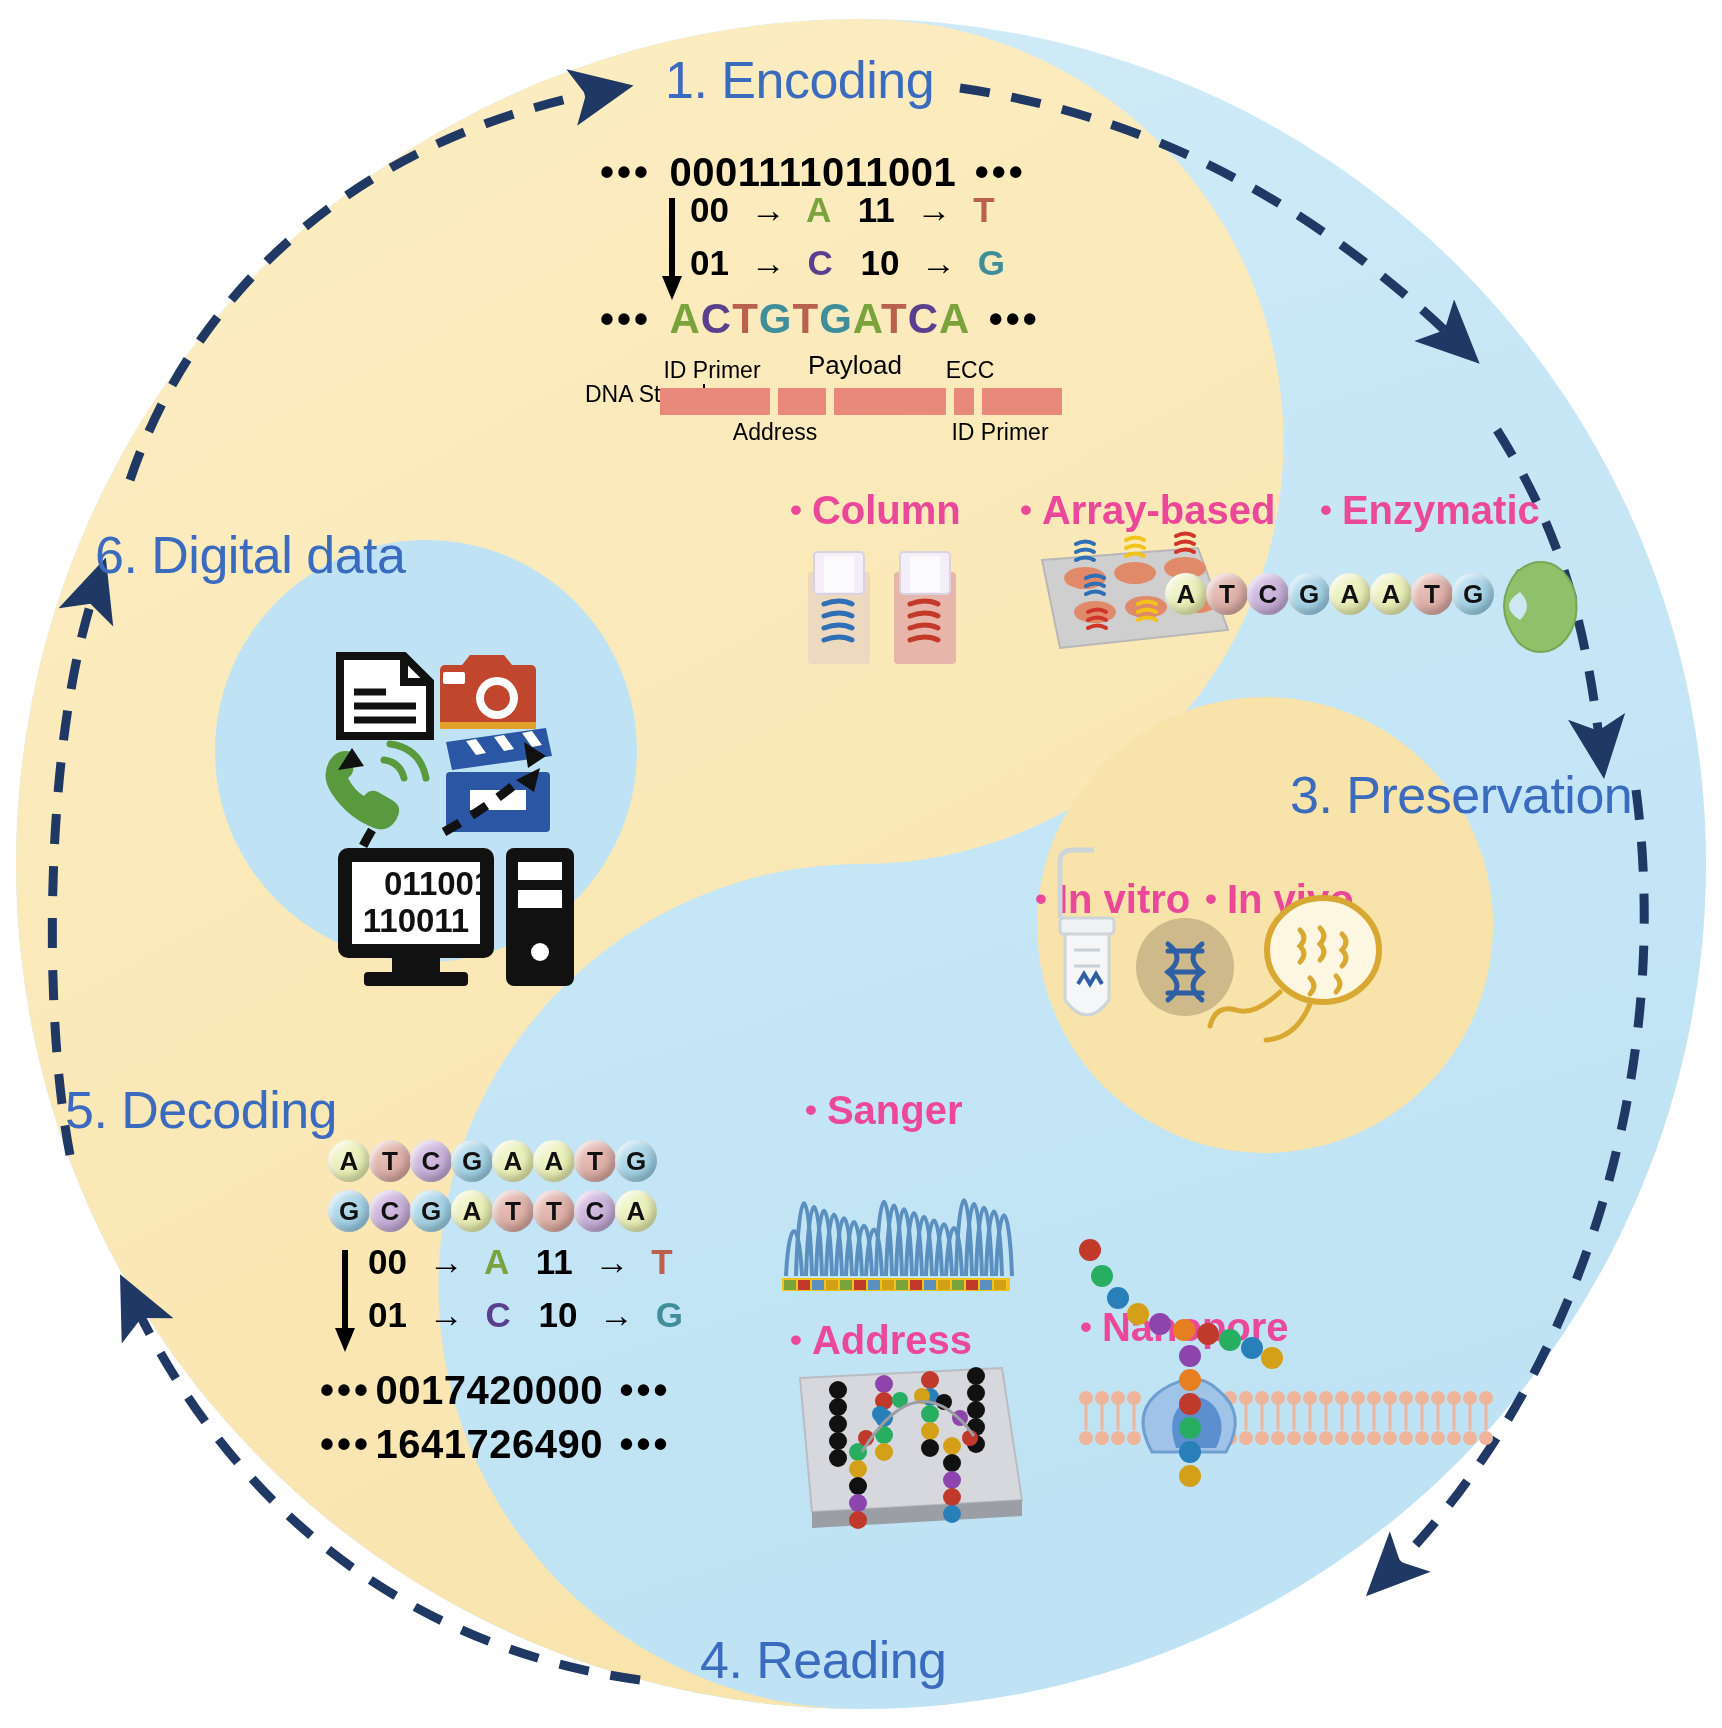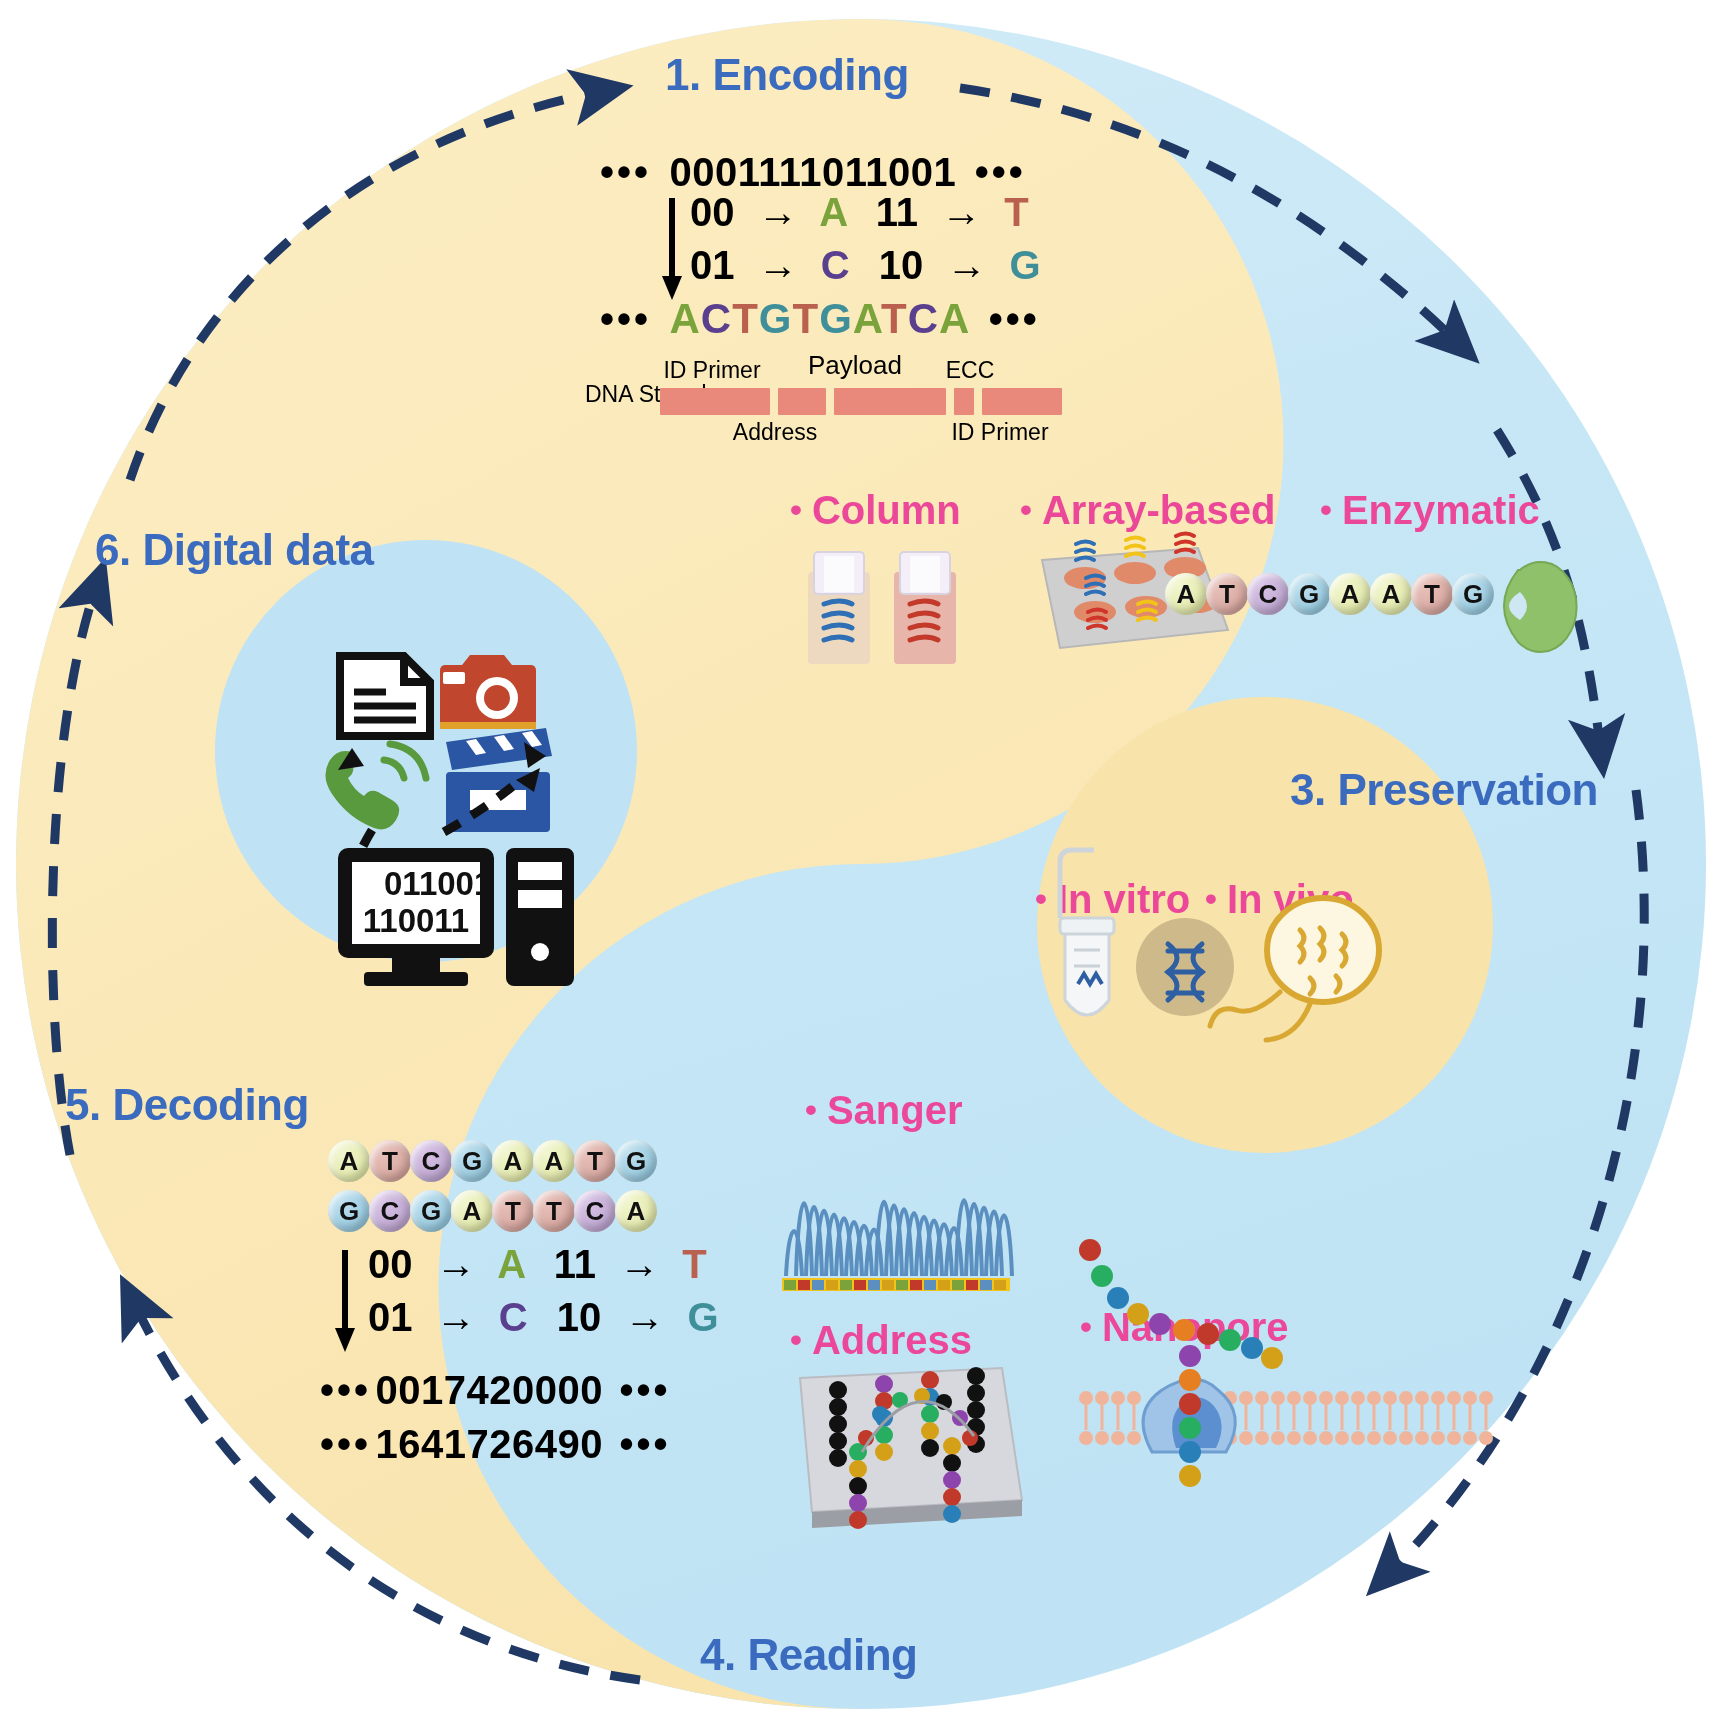--- a/index.html
+++ b/index.html
@@ -1,25 +1,25 @@
 <!DOCTYPE html>
 <html><head>
 <meta charset="utf-8">
 <style>
   html,body{margin:0;padding:0;background:#fff;}
   body{width:1722px;height:1728px;position:relative;overflow:hidden;
        font-family:"Liberation Sans","DejaVu Sans",sans-serif;}
   #stage{position:absolute;left:0;top:0;width:1722px;height:1728px;}
   svg.layer{position:absolute;left:0;top:0;width:1722px;height:1728px;overflow:visible;}
   .abs{position:absolute;}
-  .step-title{color:#3b6bbf;font-weight:bold;font-size:44px;letter-spacing:-.5px;white-space:nowrap;}
+  .step-title{color:#3b6bbf;font-weight:normal;font-size:52px;letter-spacing:-.5px;white-space:nowrap;}
   .bullet{font-weight:bold;font-size:40px;color:#ec4899;white-space:nowrap;}
   .bullet::before{content:"\2022";margin-right:10px;font-size:34px;vertical-align:3px;}
   .mono-bits{font-weight:bold;font-size:40px;color:#000;white-space:nowrap;letter-spacing:.5px;}
-  .maprow{font-weight:bold;font-size:40px;color:#000;white-space:nowrap;}
+  .maprow{font-weight:bold;font-size:35px;color:#000;white-space:nowrap;}
   .nA{color:#7aa33c;} .nT{color:#b9604f;} .nC{color:#5b3f8f;} .nG{color:#3f8f9b;}
   .seqline{font-weight:bold;font-size:42px;white-space:nowrap;letter-spacing:1px;}
   .strand-lbl{font-weight:normal;font-size:23px;color:#000;white-space:nowrap;text-align:center;line-height:1.05;}
   .seg{position:absolute;background:#e8897c;height:27px;border-radius:1px;}
   .bead{width:42px;height:42px;border-radius:50%;display:inline-flex;align-items:center;
         justify-content:center;font-weight:bold;font-size:26px;color:#111;margin-right:-1px;
         box-shadow:inset -4px -5px 7px rgba(0,0,0,.20), inset 3px 3px 6px rgba(255,255,255,.75);}
   .bead.A{background:radial-gradient(circle at 34% 30%,#f2f6cf,#dbe39a);}
   .bead.T{background:radial-gradient(circle at 34% 30%,#e8c2bb,#cf9b93);}
   .bead.C{background:radial-gradient(circle at 34% 30%,#d9c4e6,#b49ac9);}

